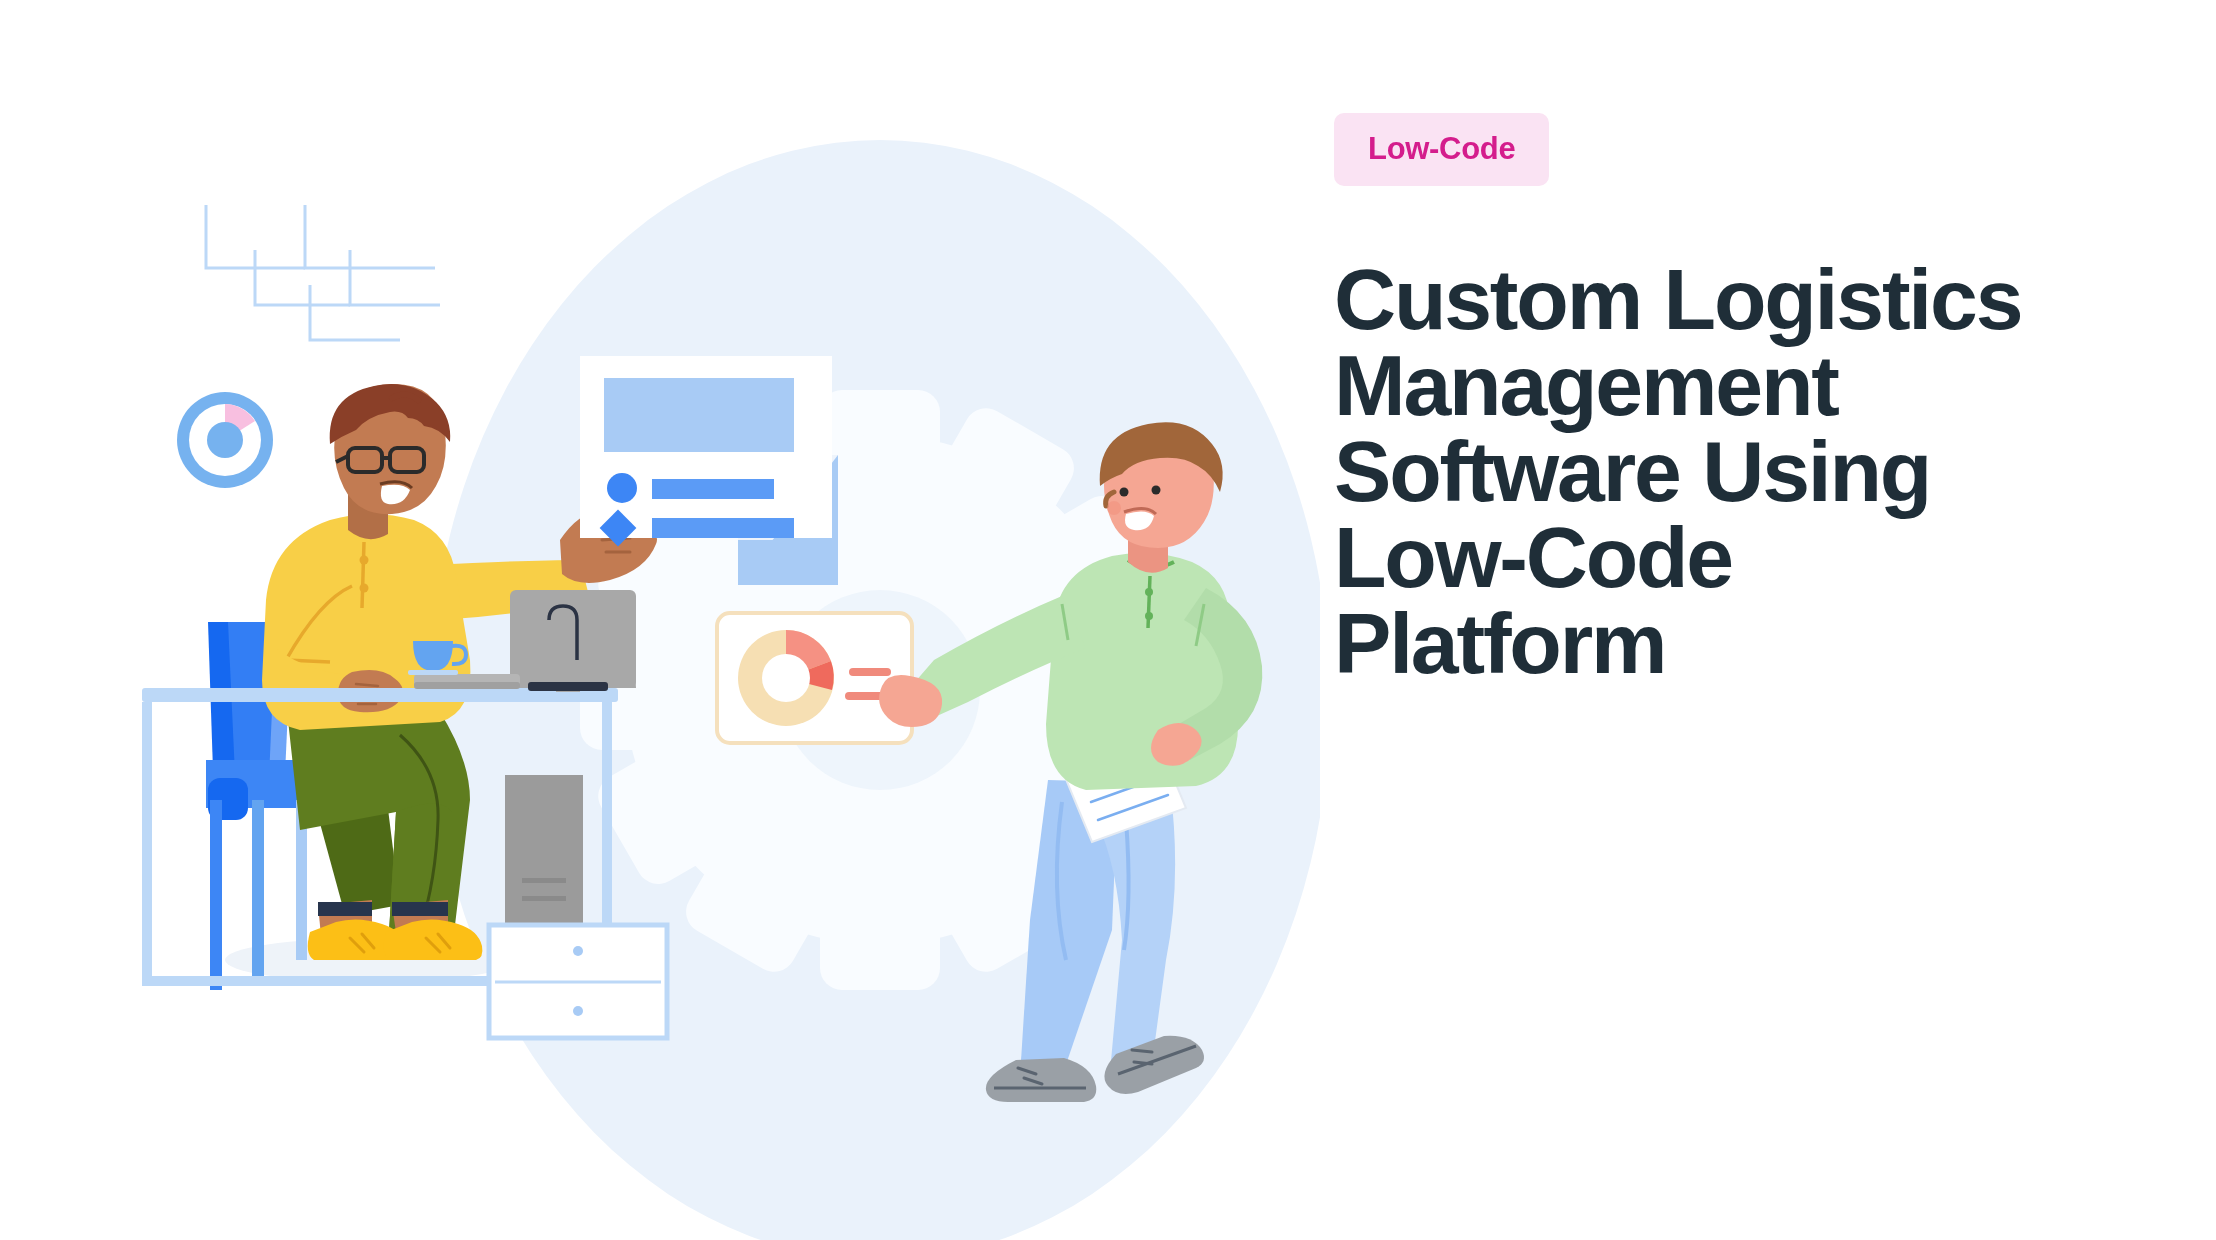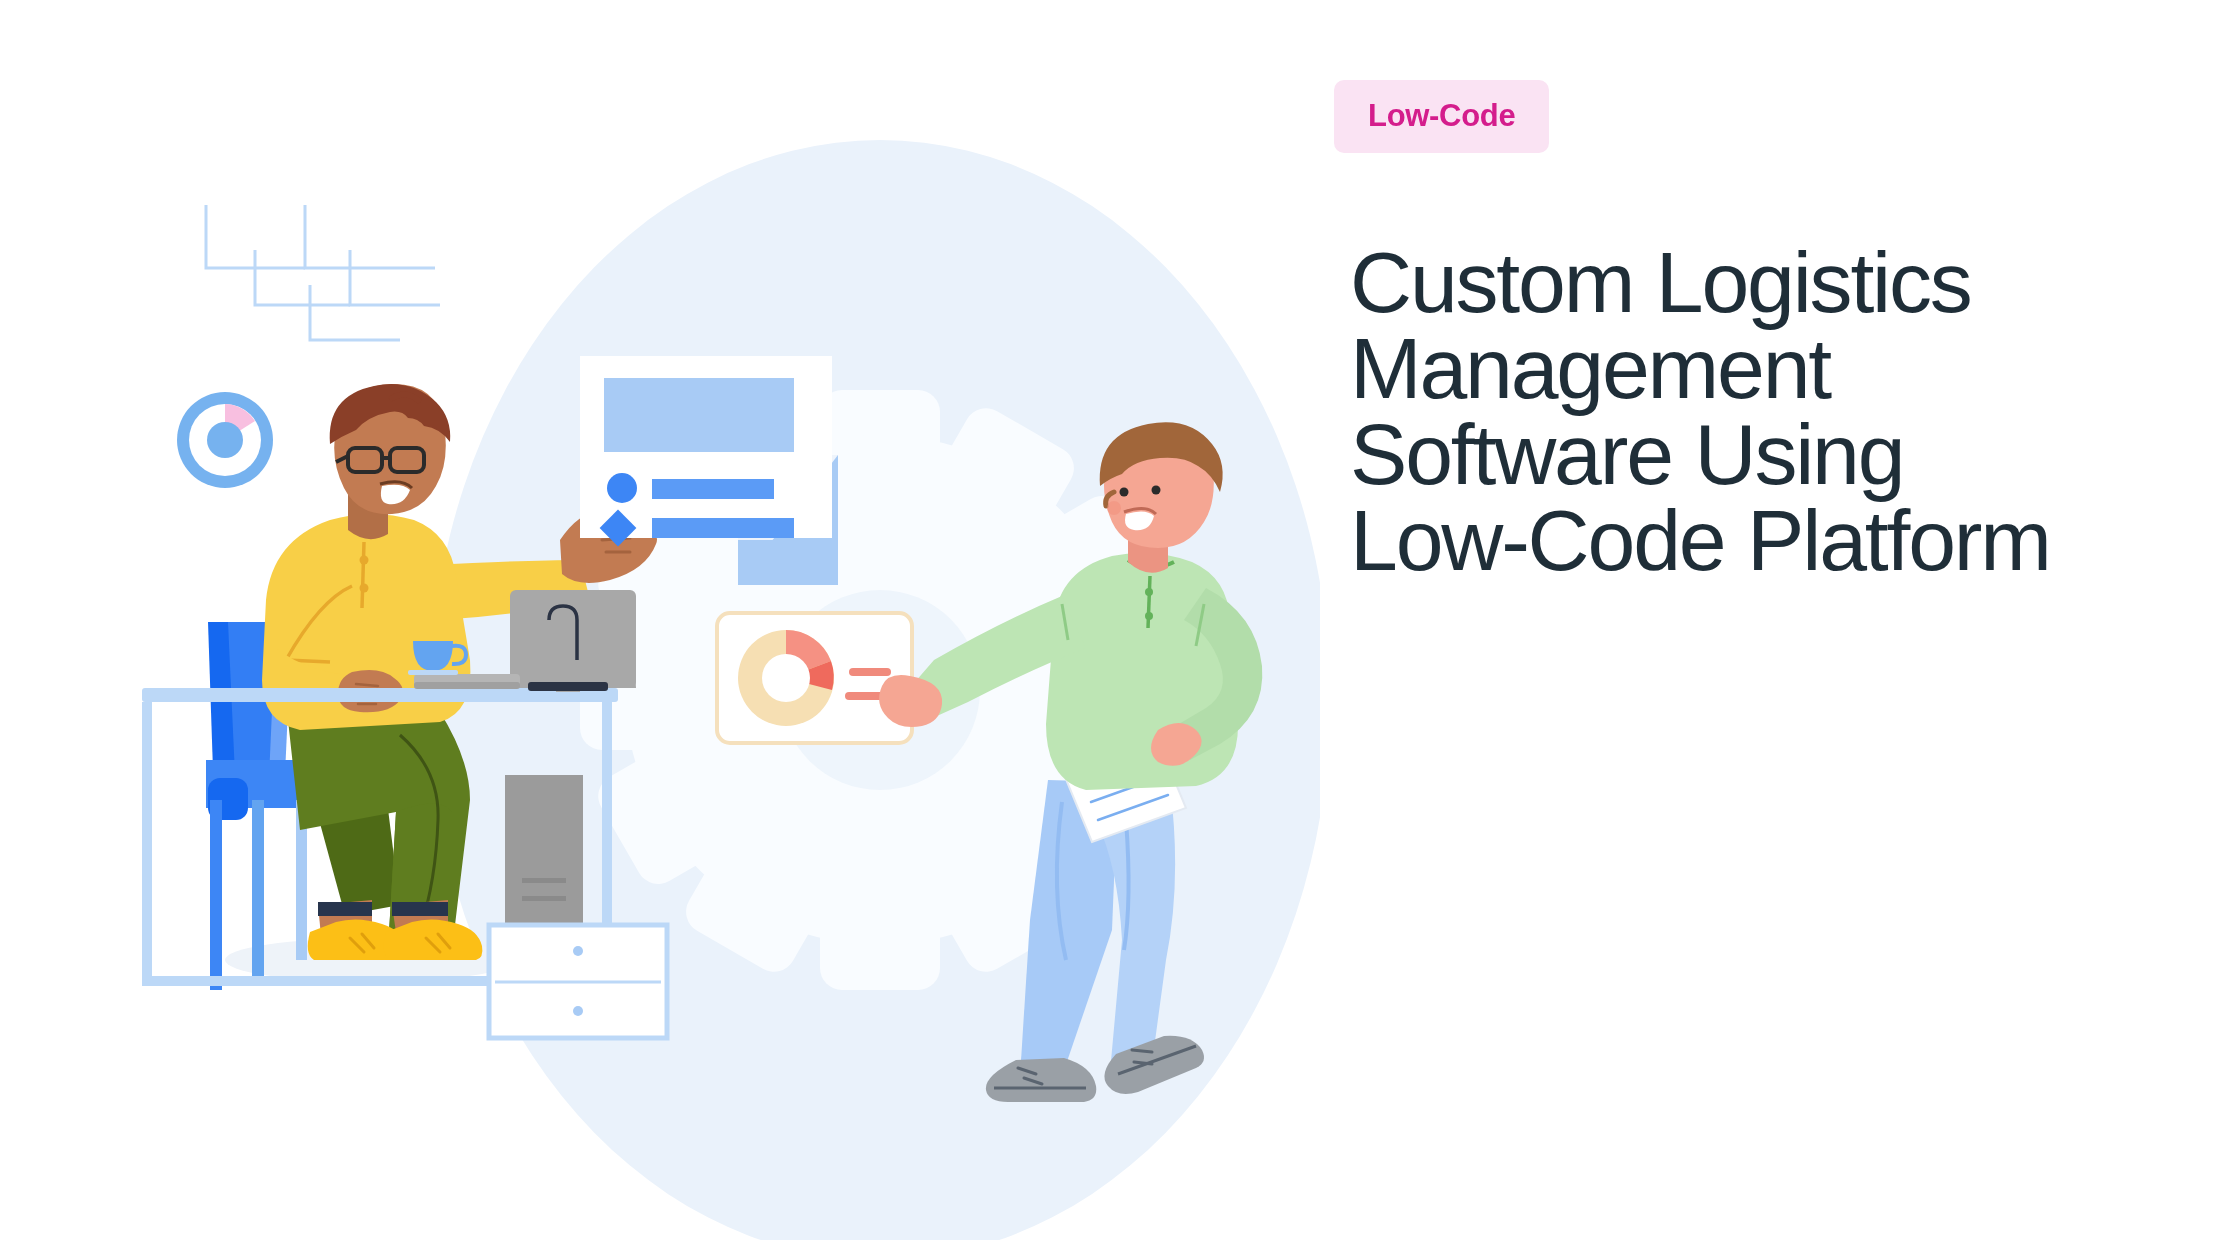--- a/index.html
+++ b/index.html
@@ -31,42 +31,42 @@
   }
   .illustration svg {
     display: block;
     width: 1320px;
     height: 1240px;
   }
   
   .text-col {
     position: relative;
     flex: 1 1 auto;
-    padding-top: 80px;
+    padding-top: 113px;
     padding-left: 14px;
     box-sizing: border-box;
   }
   .badge {
     display: inline-block;
     background: #fae3f3;
     color: #d41d8c;
     font-size: 31px;
     font-weight: bold;
     letter-spacing: -0.3px;
     padding: 20px 34px 22px 34px;
     border-radius: 10px;
     line-height: 1;
   }
   .headline {
-    margin: 16px;
+    margin: 0;
     padding-top: 70px;
     color: #1f2e38;
     font-size: 86px;
     line-height: 1.0;
-    font-weight: normal;
+    font-weight: bold;
     letter-spacing: -2.2px;
     max-width: 700px;
     word-spacing: 1px;
   }
 </style>
 </head>
 <body>
 
 <div class="page">
 

